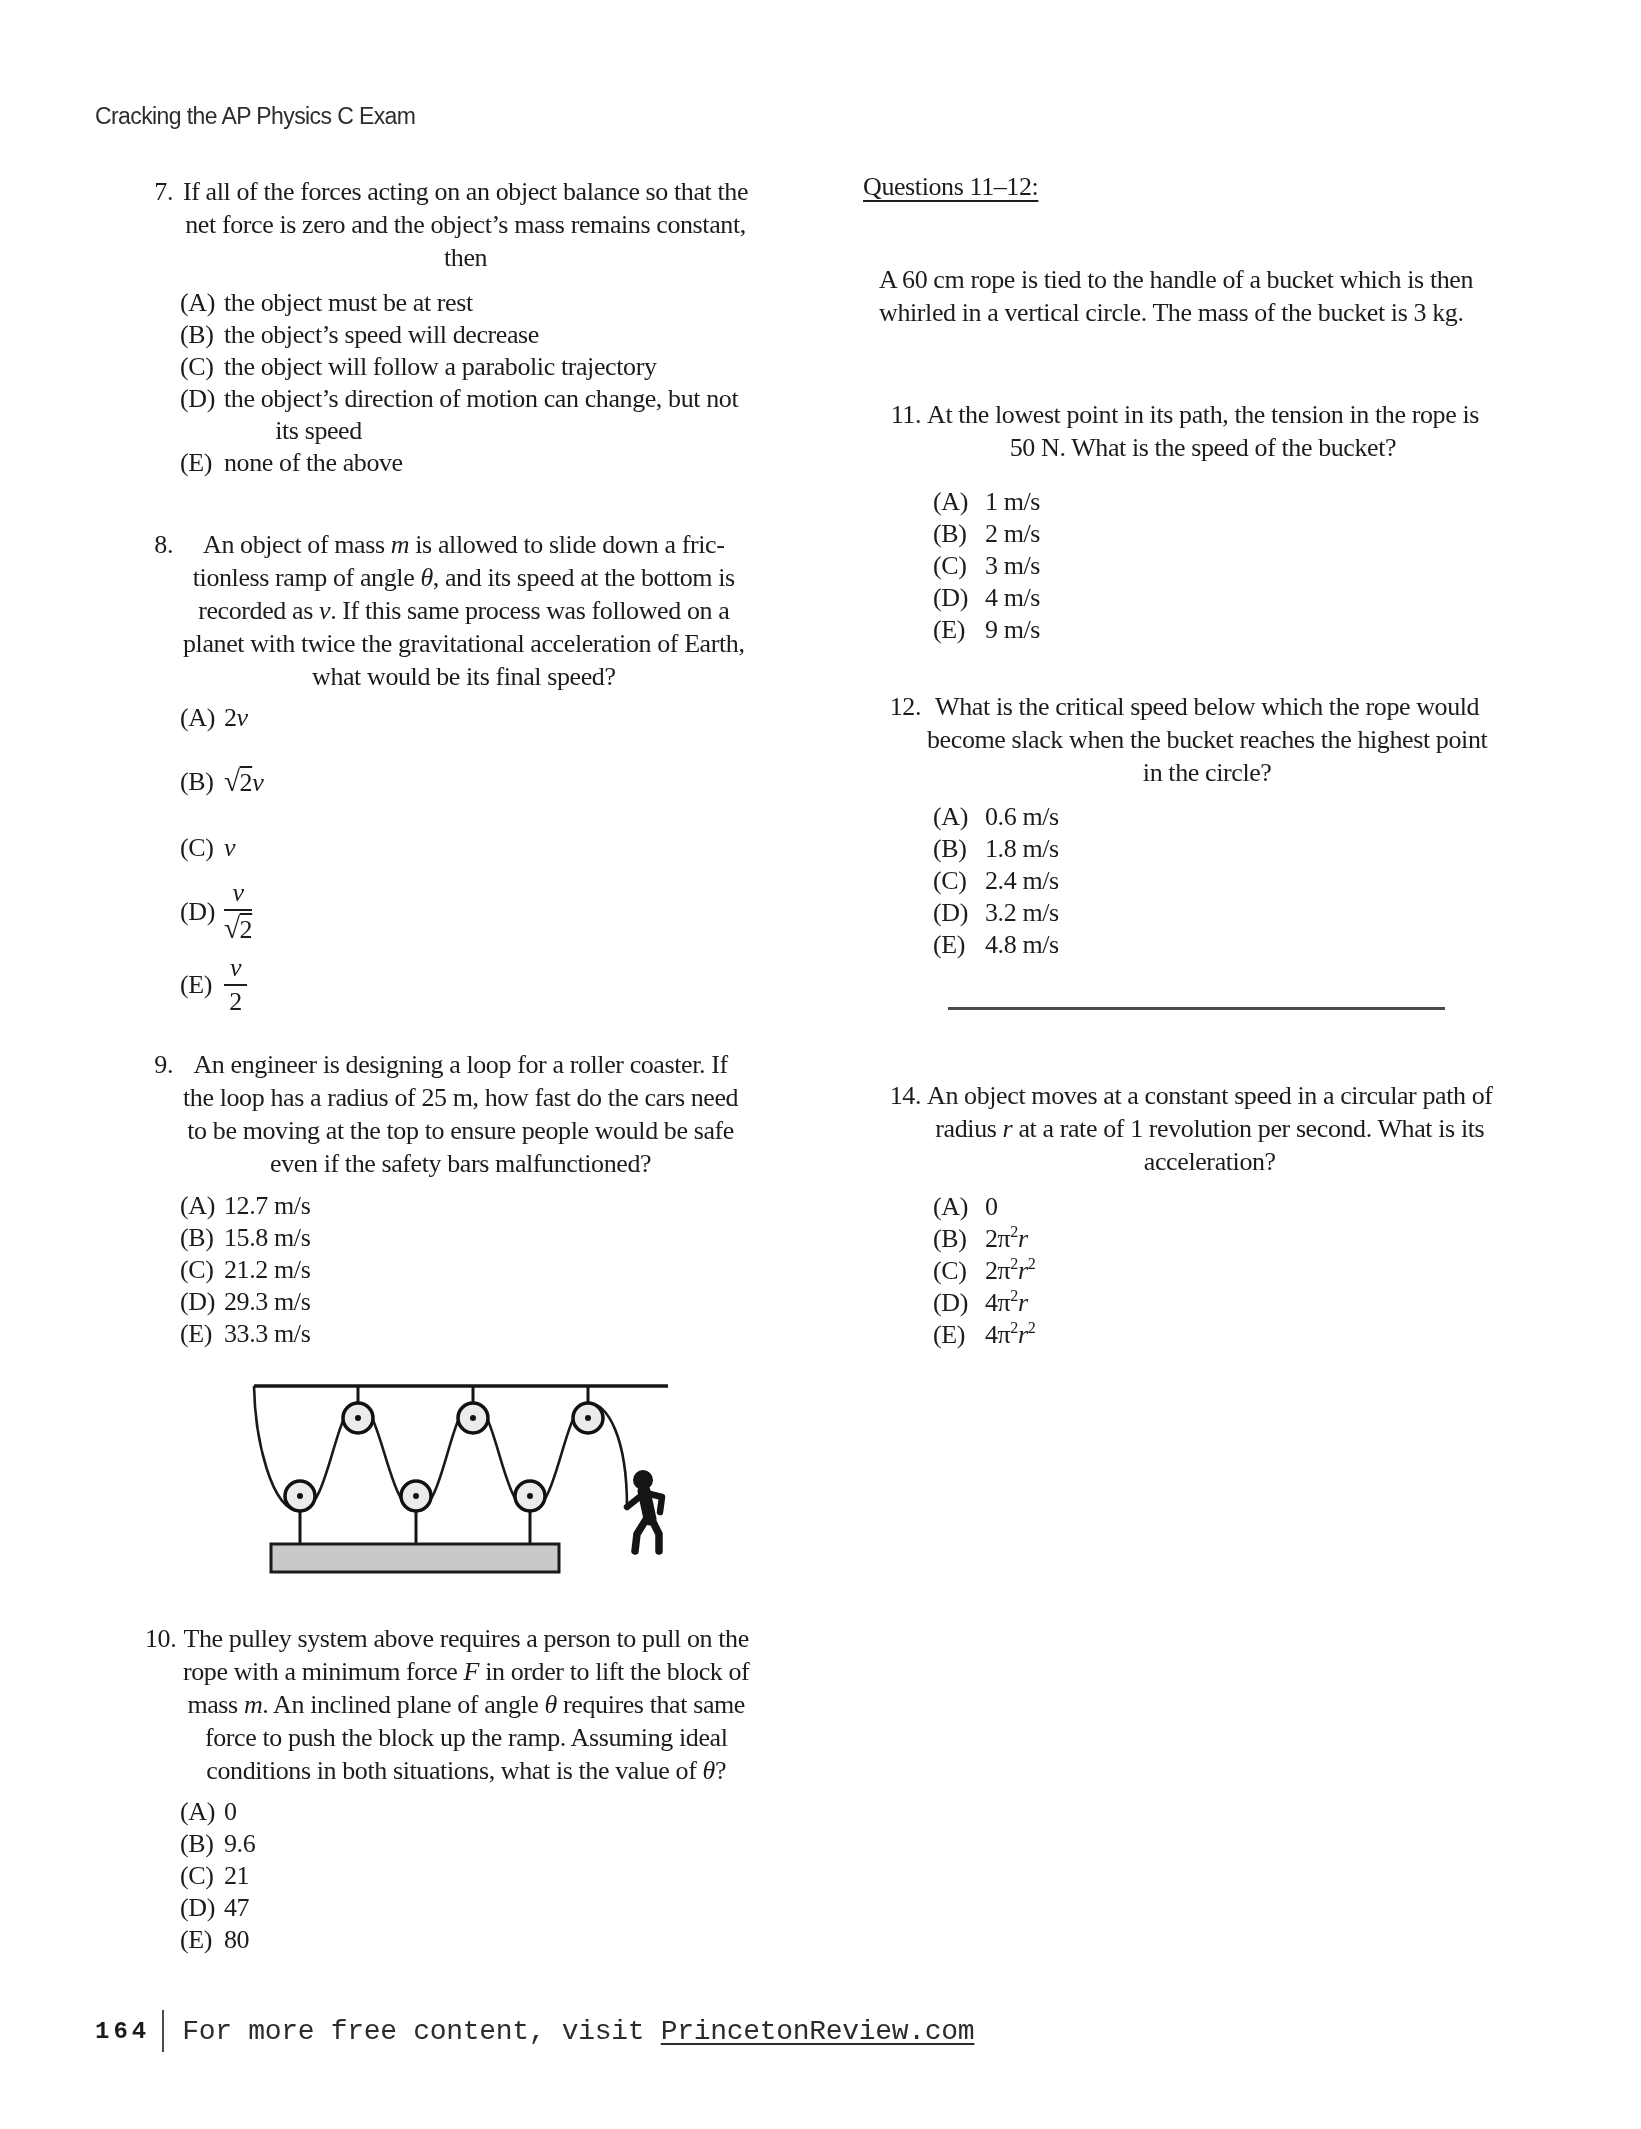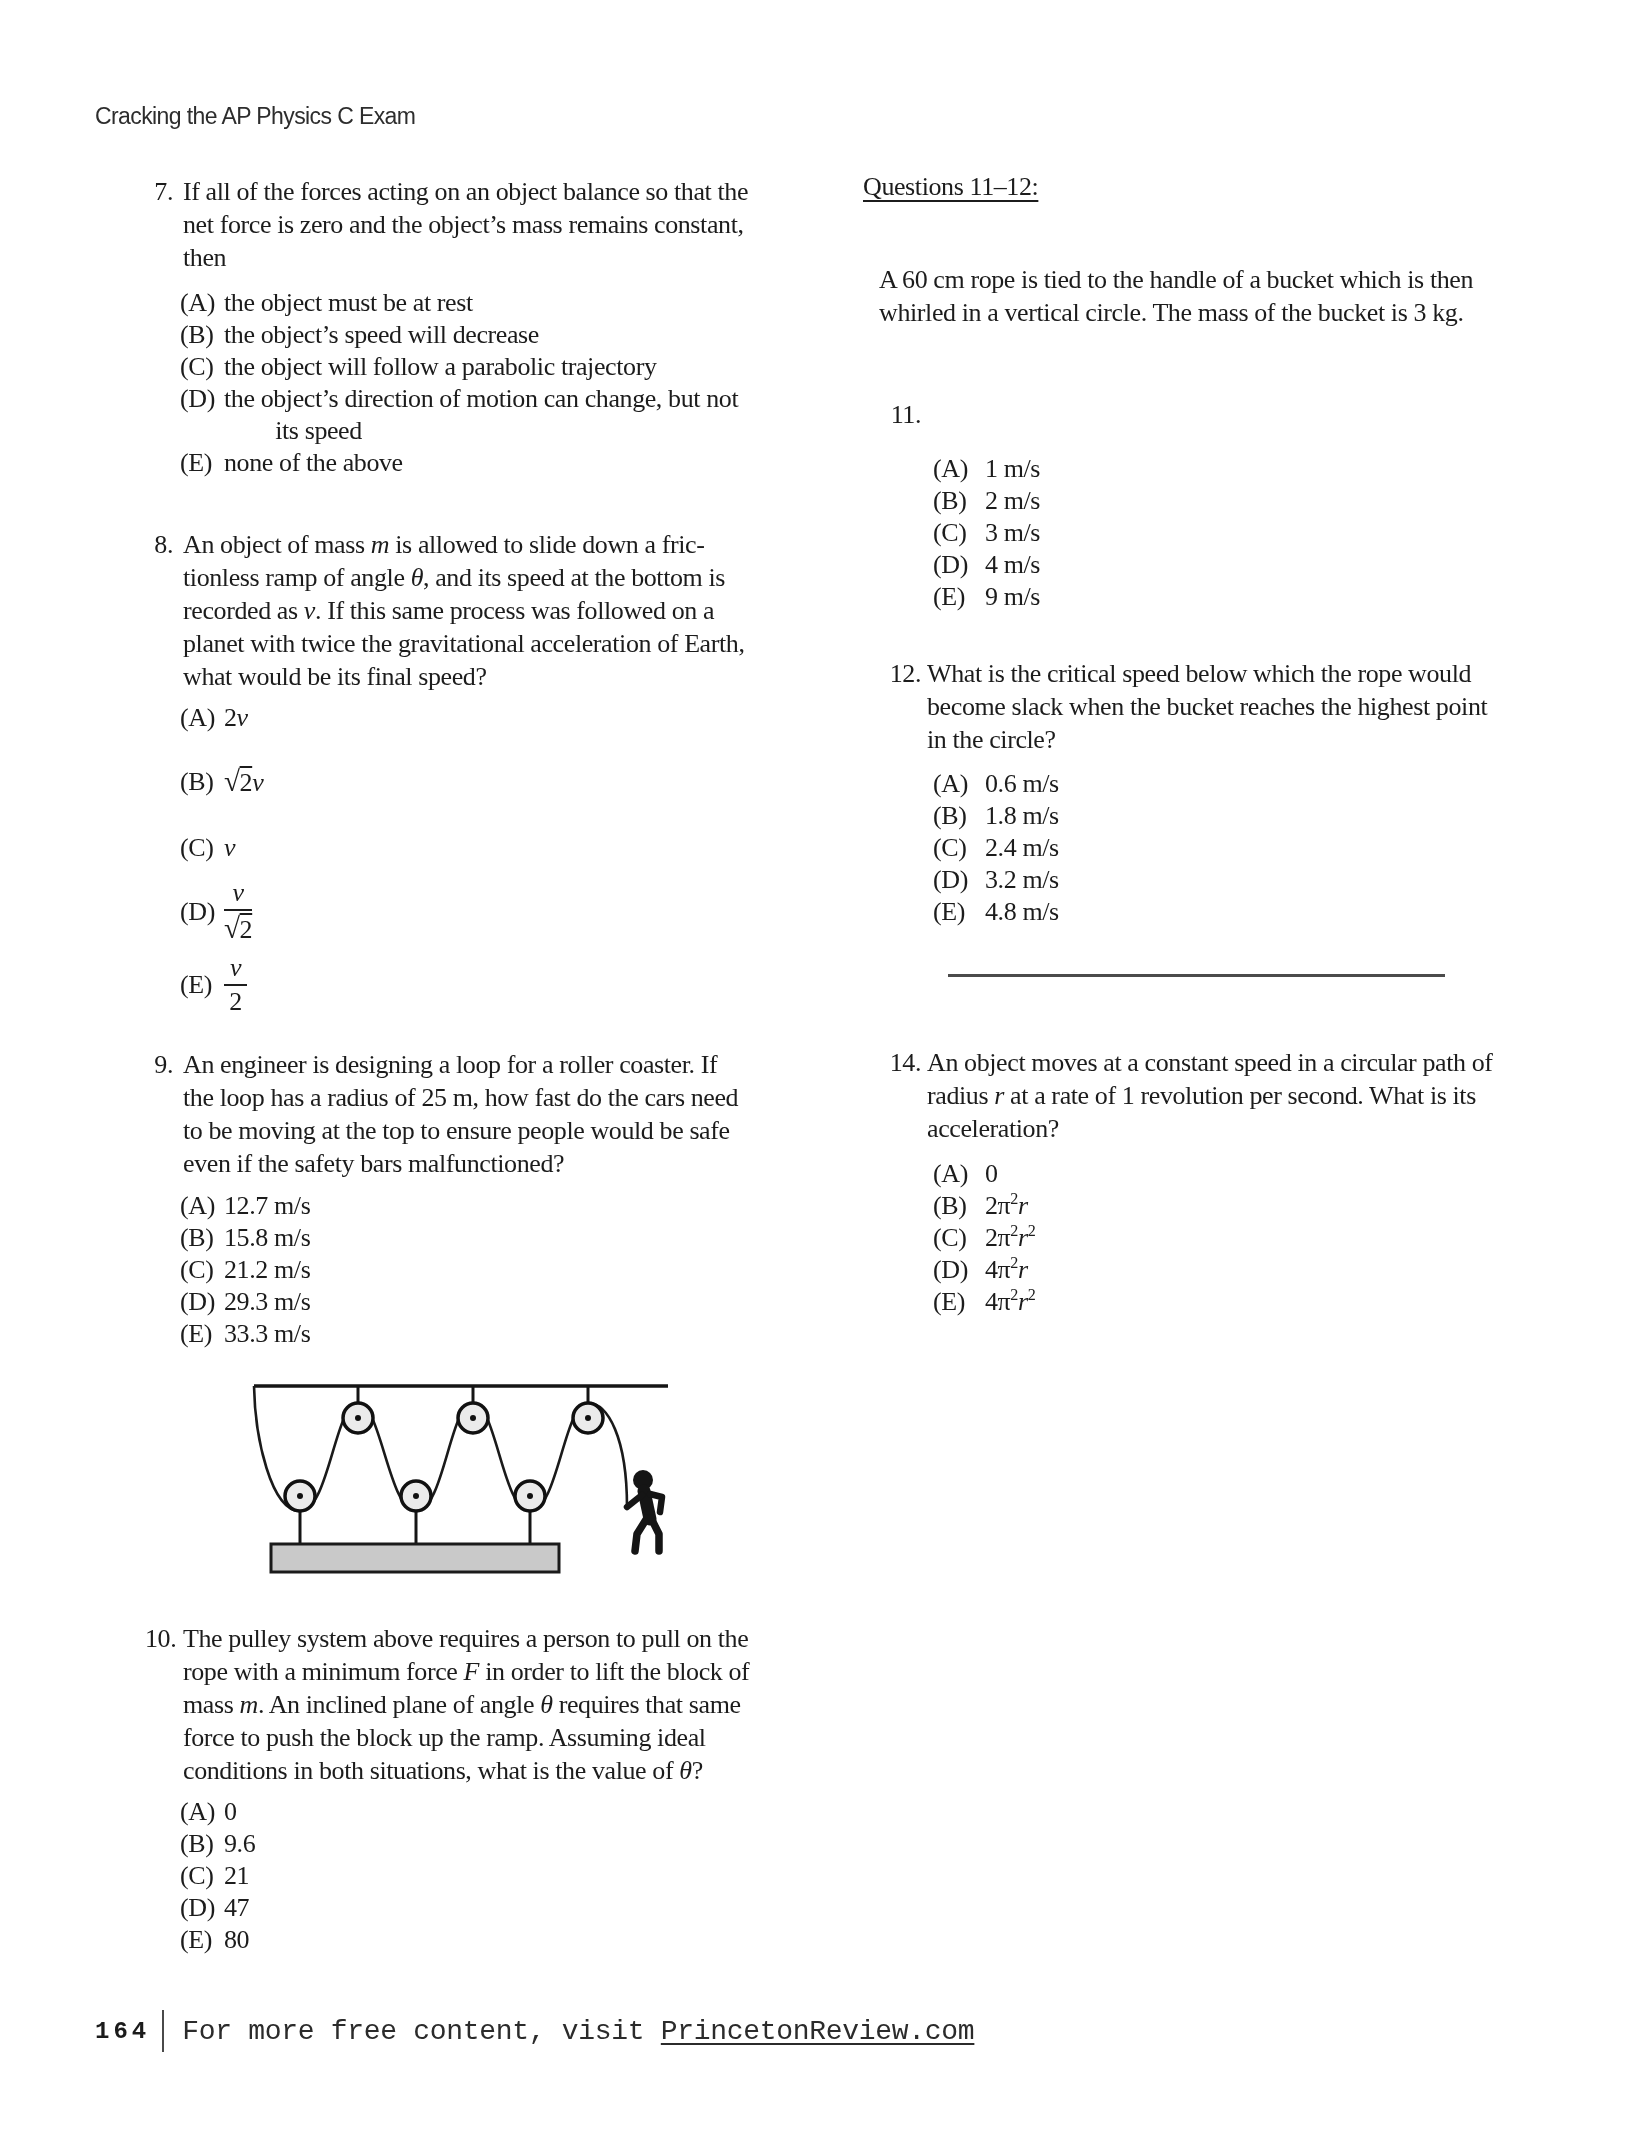--- a/index.html
+++ b/index.html
@@ -14,21 +14,21 @@
 
   
   .col{position:absolute;}
   .col-left{left:145px;top:175px;width:672px;}
   .col-right{left:863px;top:170px;width:720px;}
 
   
   .qrow{display:flex;}
   .qnum{flex:none;width:28px;text-align:right;margin-right:10px;}
   .col-right .qnum{width:58px;margin-right:6px;}
-  .qstem{white-space:nowrap;}
+  .qstem{white-space:nowrap;text-align:center;}
 
   .opts{margin-top:13px;margin-left:35px;}
   .col-right .opts{margin-left:70px;margin-top:22px;}
   .opt{display:flex;line-height:32px;}
   .opt-letter{flex:none;width:44px;}
   .col-right .opt-letter{width:52px;}
   .opt-value{white-space:nowrap;}
 
   
   .q8{margin-top:49px;}
@@ -253,20 +253,21 @@
 
   <div class="col col-right">
 
     <div class="group-header">Questions 11–12:</div>
 
     <p class="group-intro">A 60 cm rope is tied to the handle of a bucket which is then<br>whirled in a vertical circle. The mass of the bucket is 3 kg.</p>
 
     <section class="question q11">
       <div class="qrow">
         <span class="qnum">11.</span>
+        <div class="qstem">At the lowest point in its path, the tension in the rope is<br>50 N. What is the speed of the bucket?</div>
       </div>
       <div class="opts">
           <div class="opt">
             <span class="opt-letter">(A)</span>
             <span class="opt-value">1 m/s</span>
           </div>
           <div class="opt">
             <span class="opt-letter">(B)</span>
             <span class="opt-value">2 m/s</span>
           </div>

